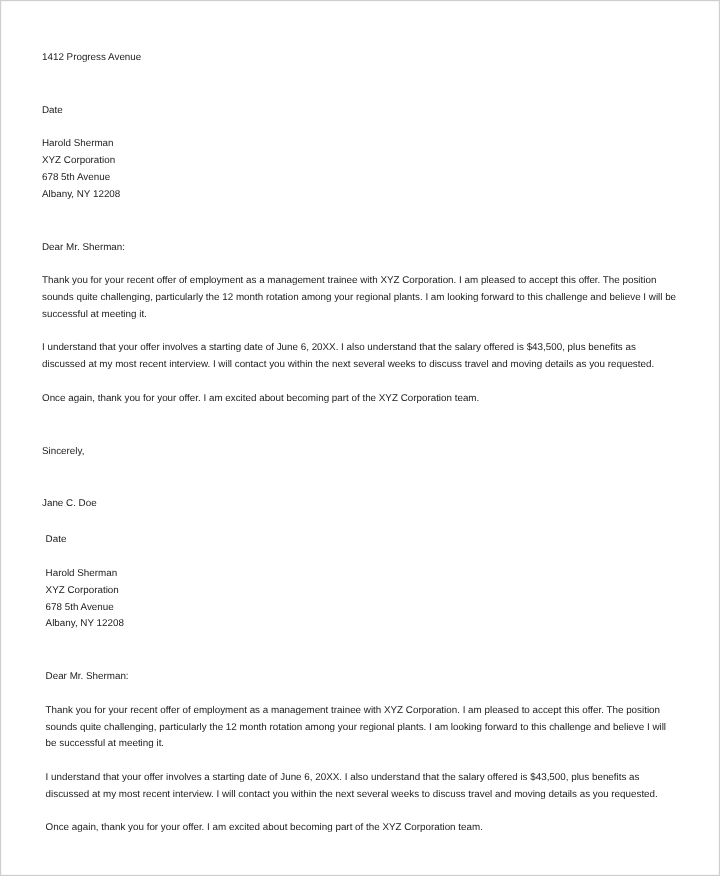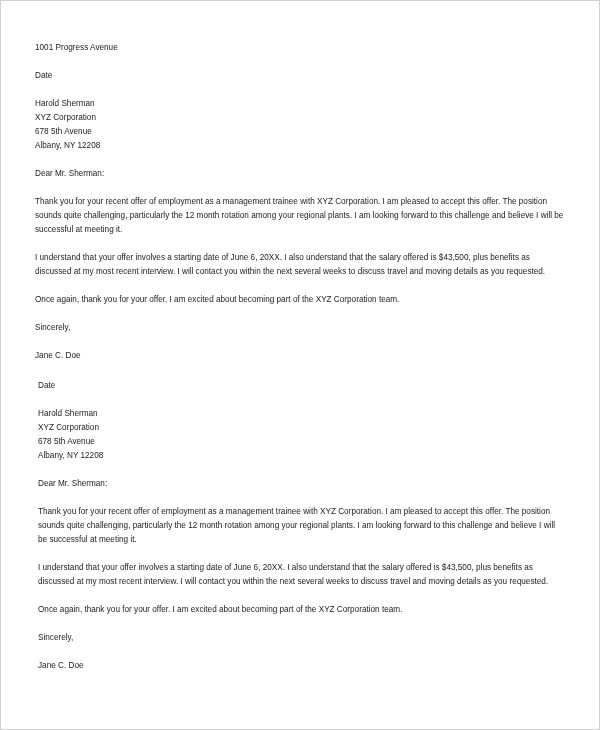--- a/index.html
+++ b/index.html
@@ -48,32 +48,33 @@
   .para {
     text-align: left;
     margin: 0;
     max-width: 531px;
   }
   .salutation,
   .closing,
   .signature,
   .date-line {
     white-space: nowrap;
+    margin-top: 16px;
   }
 </style>
 </head>
 <body>
 
 <div class="page">
   <div class="doc">
 
     <div class="letter letter--first">
 
       <div class="block">
-        <div class="addr-line">1001 Progress Avenue</div>
+        <div class="addr-line">1412 Progress Avenue</div>
       </div>
 
       <div class="gap-sm"></div>
 
       <div class="date-line">Date</div>
 
       <div class="gap-sm"></div>
 
       <div class="block">
         <div class="addr-line">Harold Sherman</div>

